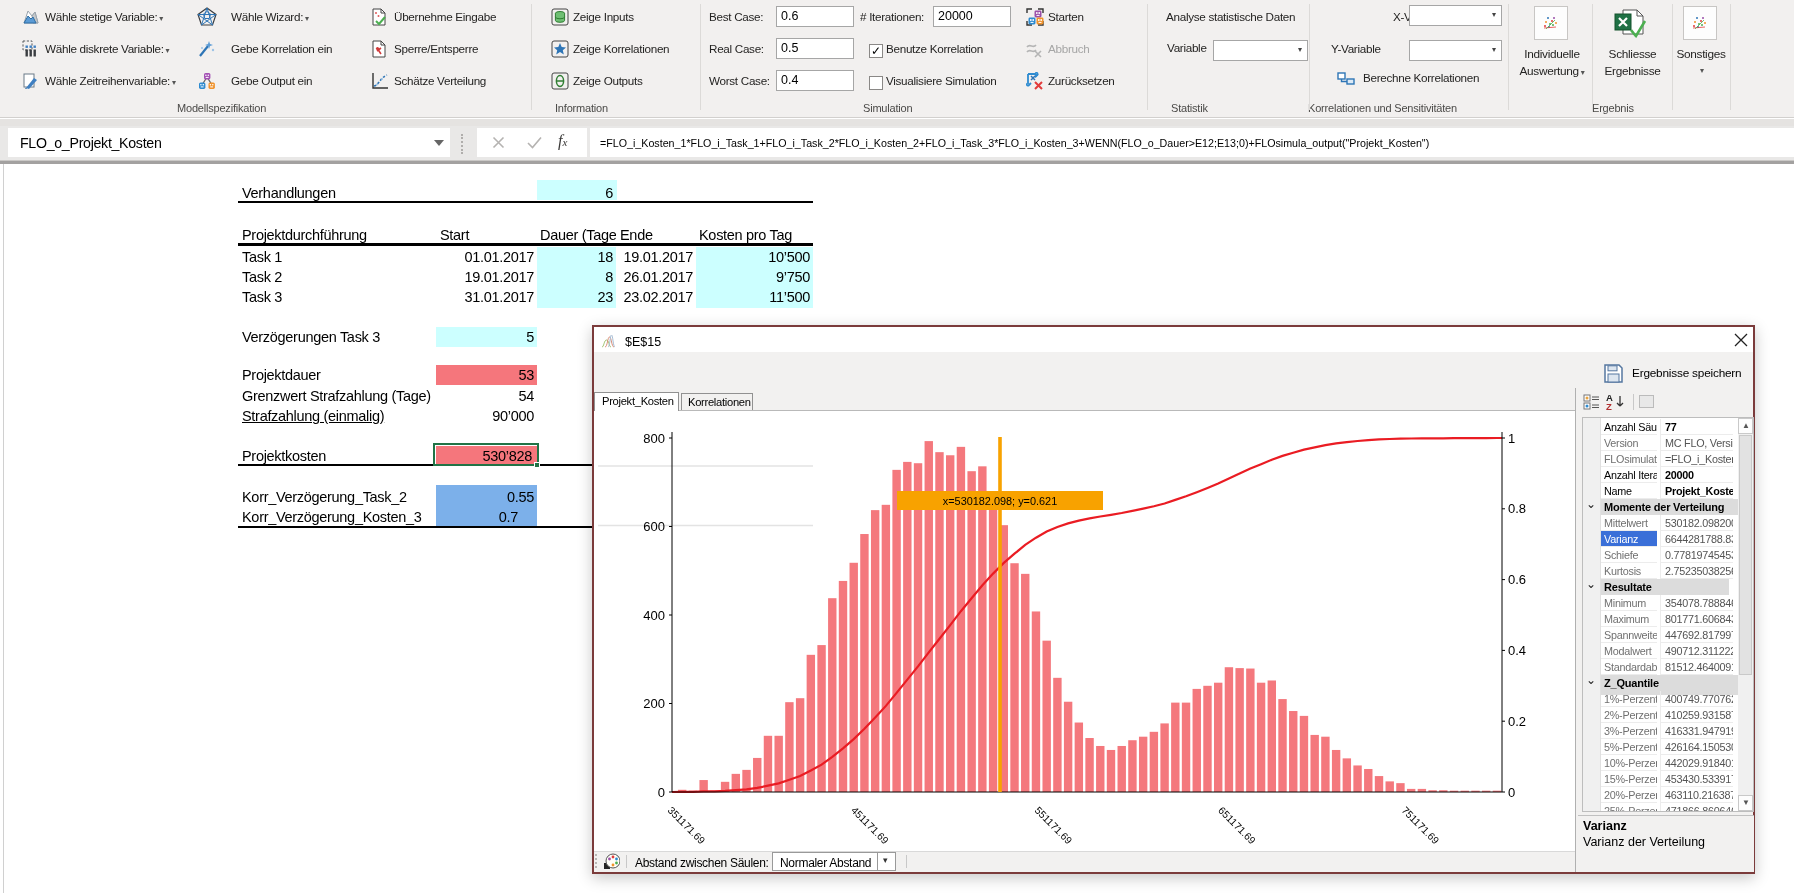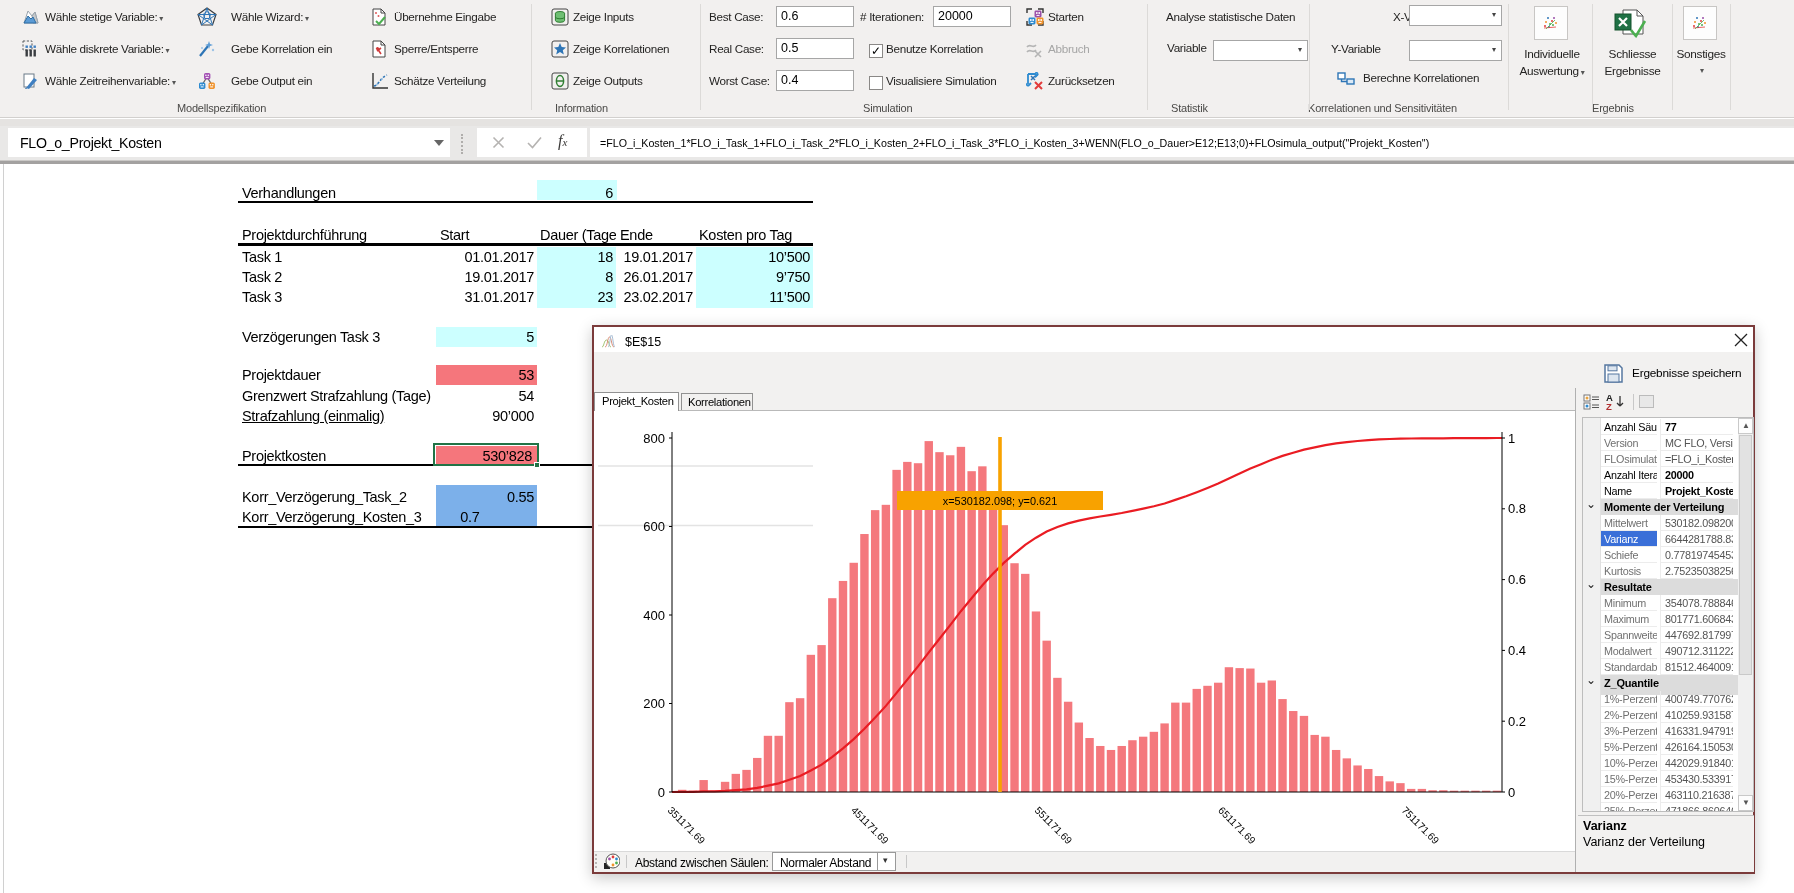--- a/index.html
+++ b/index.html
@@ -296,21 +296,21 @@
 <div class="sht" style="left:374px;top:289px;width:160px;text-align:right">31.01.2017</div>
 <div class="sht" style="left:453px;top:289px;width:160px;text-align:right">23</div>
 <div class="sht" style="left:533px;top:289px;width:160px;text-align:right">23.02.2017</div>
 <div class="sht" style="left:650px;top:289px;width:160px;text-align:right">11’500</div>
 <div class="sht" style="left:374px;top:329px;width:160px;text-align:right">5</div>
 <div class="sht" style="left:374px;top:367px;width:160px;text-align:right">53</div>
 <div class="sht" style="left:374px;top:388px;width:160px;text-align:right">54</div>
 <div class="sht" style="left:374px;top:408px;width:160px;text-align:right">90’000</div>
 <div class="sht" style="left:372px;top:448px;width:160px;text-align:right">530’828</div>
 <div class="sht" style="left:374px;top:489px;width:160px;text-align:right">0.55</div>
-<div class="sht" style="left:390px;top:509px;width:160px;text-align:center">0.7</div>
+<div class="sht" style="left:358px;top:509px;width:160px;text-align:right">0.7</div>
 
 <div style="position:absolute;left:592px;top:325px;width:1163px;height:549px;background:#f2f1f0;border:2px solid #7b3b3b;box-shadow:0 4px 14px rgba(0,0,0,0.22)"></div>
 <div style="position:absolute;left:594px;top:327px;width:1159px;height:25px;background:#fff"></div>
 <div style="position:absolute;left:594px;top:410px;width:981px;height:441px;background:#fff;border-top:1px solid #b9b9b9"></div>
 <svg style="position:absolute;left:597px;top:410px" width="978" height="441" viewBox="0 0 978 441">
     <line x1="1" y1="56" x2="216" y2="56" stroke="#e3e3e3" stroke-width="1.6"></line>
     <line x1="1" y1="115.5" x2="216" y2="115.5" stroke="#e3e3e3" stroke-width="1.6"></line>
     <g fill="#f4787d">
       <rect x="81.00" y="379.79" width="8.40" height="2.21"></rect>
       <rect x="91.72" y="380.67" width="8.40" height="1.33"></rect>
@@ -497,21 +497,21 @@
     <div style="position:absolute;left:19px;top:82px;width:137px;height:16px;background:#dcdcdc;font-weight:bold;font-size:11px;letter-spacing:-0.2px;line-height:16px;padding-left:3px;white-space:nowrap;overflow:hidden">Momente der Verteilung</div>
     <div style="position:absolute;left:4px;top:80px;font-size:12px;color:#222">⌄</div>
     <div style="position:absolute;left:19px;top:98px;width:56px;height:16px;border-bottom:1px solid #ececec;font-size:10.8px;letter-spacing:-0.25px;line-height:16px;padding-left:3px;white-space:nowrap;overflow:hidden;color:#707070;">Mittelwert</div>
     <div style="position:absolute;left:78px;top:98px;width:73px;height:16px;border-bottom:1px solid #ececec;border-left:1px solid #ececec;font-size:10.8px;letter-spacing:-0.25px;line-height:16px;padding-left:4px;white-space:nowrap;overflow:hidden;color:#545454;">530182.0982003</div>
     <div style="position:absolute;left:19px;top:114px;width:56px;height:16px;border-bottom:1px solid #ececec;font-size:10.8px;letter-spacing:-0.25px;line-height:16px;padding-left:3px;white-space:nowrap;overflow:hidden;background:#3a6fd8;color:#fff;">Varianz</div>
     <div style="position:absolute;left:78px;top:114px;width:73px;height:16px;border-bottom:1px solid #ececec;border-left:1px solid #ececec;font-size:10.8px;letter-spacing:-0.25px;line-height:16px;padding-left:4px;white-space:nowrap;overflow:hidden;color:#545454;">6644281788.83</div>
     <div style="position:absolute;left:19px;top:130px;width:56px;height:16px;border-bottom:1px solid #ececec;font-size:10.8px;letter-spacing:-0.25px;line-height:16px;padding-left:3px;white-space:nowrap;overflow:hidden;color:#707070;">Schiefe</div>
     <div style="position:absolute;left:78px;top:130px;width:73px;height:16px;border-bottom:1px solid #ececec;border-left:1px solid #ececec;font-size:10.8px;letter-spacing:-0.25px;line-height:16px;padding-left:4px;white-space:nowrap;overflow:hidden;color:#545454;">0.77819745453</div>
     <div style="position:absolute;left:19px;top:146px;width:56px;height:16px;border-bottom:1px solid #ececec;font-size:10.8px;letter-spacing:-0.25px;line-height:16px;padding-left:3px;white-space:nowrap;overflow:hidden;color:#707070;">Kurtosis</div>
     <div style="position:absolute;left:78px;top:146px;width:73px;height:16px;border-bottom:1px solid #ececec;border-left:1px solid #ececec;font-size:10.8px;letter-spacing:-0.25px;line-height:16px;padding-left:4px;white-space:nowrap;overflow:hidden;color:#545454;">2.75235038256</div>
-    <div style="position:absolute;left:19px;top:162px;width:150px;height:16px;background:#dcdcdc;font-weight:bold;font-size:11px;letter-spacing:-0.2px;line-height:16px;padding-left:3px;white-space:nowrap;overflow:hidden">Resultate</div>
+    <div style="position:absolute;left:19px;top:162px;width:128px;height:16px;background:#dcdcdc;font-weight:bold;font-size:11px;letter-spacing:-0.2px;line-height:16px;padding-left:3px;white-space:nowrap;overflow:hidden">Resultate</div>
     <div style="position:absolute;left:4px;top:160px;font-size:12px;color:#222">⌄</div>
     <div style="position:absolute;left:19px;top:178px;width:56px;height:16px;border-bottom:1px solid #ececec;font-size:10.8px;letter-spacing:-0.25px;line-height:16px;padding-left:3px;white-space:nowrap;overflow:hidden;color:#707070;">Minimum</div>
     <div style="position:absolute;left:78px;top:178px;width:73px;height:16px;border-bottom:1px solid #ececec;border-left:1px solid #ececec;font-size:10.8px;letter-spacing:-0.25px;line-height:16px;padding-left:4px;white-space:nowrap;overflow:hidden;color:#545454;">354078.788846</div>
     <div style="position:absolute;left:19px;top:194px;width:56px;height:16px;border-bottom:1px solid #ececec;font-size:10.8px;letter-spacing:-0.25px;line-height:16px;padding-left:3px;white-space:nowrap;overflow:hidden;color:#707070;">Maximum</div>
     <div style="position:absolute;left:78px;top:194px;width:73px;height:16px;border-bottom:1px solid #ececec;border-left:1px solid #ececec;font-size:10.8px;letter-spacing:-0.25px;line-height:16px;padding-left:4px;white-space:nowrap;overflow:hidden;color:#545454;">801771.606843</div>
     <div style="position:absolute;left:19px;top:210px;width:56px;height:16px;border-bottom:1px solid #ececec;font-size:10.8px;letter-spacing:-0.25px;line-height:16px;padding-left:3px;white-space:nowrap;overflow:hidden;color:#707070;">Spannweite</div>
     <div style="position:absolute;left:78px;top:210px;width:73px;height:16px;border-bottom:1px solid #ececec;border-left:1px solid #ececec;font-size:10.8px;letter-spacing:-0.25px;line-height:16px;padding-left:4px;white-space:nowrap;overflow:hidden;color:#545454;">447692.817997</div>
     <div style="position:absolute;left:19px;top:226px;width:56px;height:16px;border-bottom:1px solid #ececec;font-size:10.8px;letter-spacing:-0.25px;line-height:16px;padding-left:3px;white-space:nowrap;overflow:hidden;color:#707070;">Modalwert</div>
     <div style="position:absolute;left:78px;top:226px;width:73px;height:16px;border-bottom:1px solid #ececec;border-left:1px solid #ececec;font-size:10.8px;letter-spacing:-0.25px;line-height:16px;padding-left:4px;white-space:nowrap;overflow:hidden;color:#545454;">490712.311222</div>
     <div style="position:absolute;left:19px;top:242px;width:56px;height:16px;border-bottom:1px solid #ececec;font-size:10.8px;letter-spacing:-0.25px;line-height:16px;padding-left:3px;white-space:nowrap;overflow:hidden;color:#707070;">Standardabw</div>

